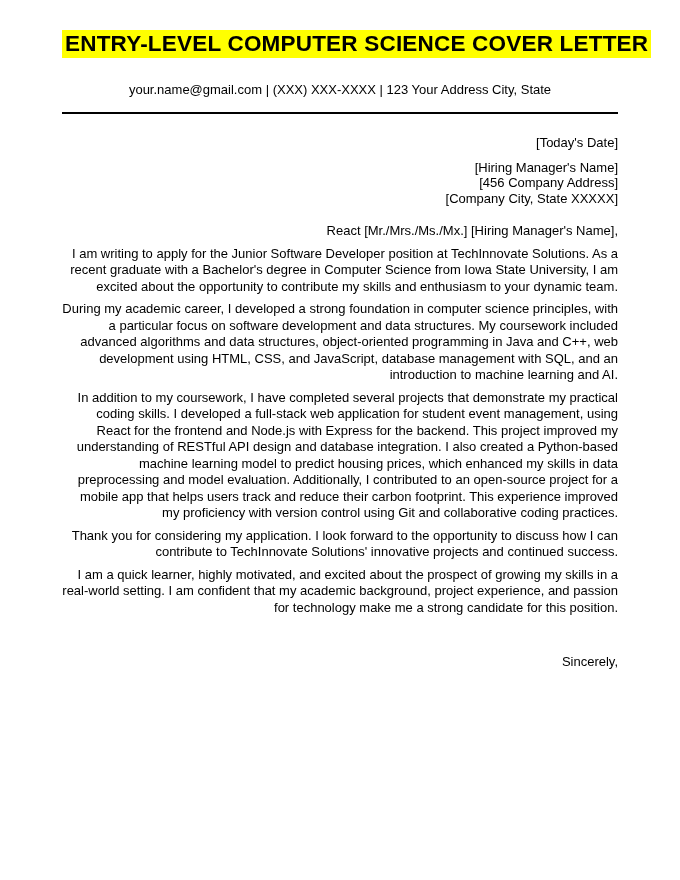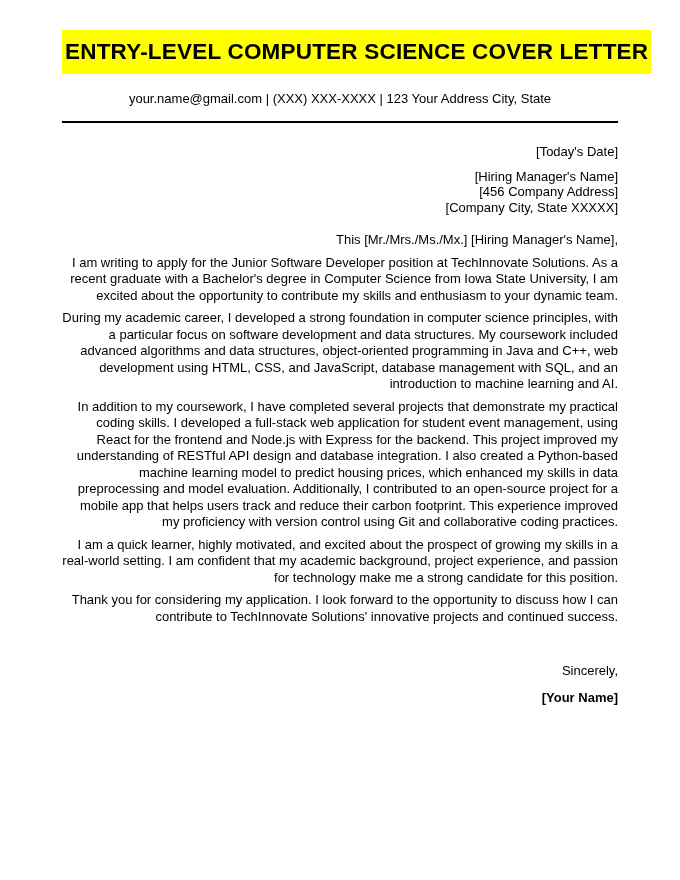--- a/index.html
+++ b/index.html
@@ -26,28 +26,28 @@
     text-align: center;
     margin-top: 30px;
   }
   .title {
     display: inline-block;
     background: #ffff00;
     font-size: 22.5px;
     font-weight: bold;
     letter-spacing: 0.2px;
     line-height: 28px;
-    padding: 8px 3px;
+    padding: 0 3px;
     white-space: nowrap;
   }
   .contact-line {
     text-align: center;
     font-size: 13px;
     line-height: 16px;
-    margin-top: 17px;
+    margin-top: 24px;
   }
   .rule {
     border: none;
     border-top: 2px solid #000000;
     margin: 14px 0 0 0;
     width: 100%;
   }
   .letter {
     font-size: 13px;
     line-height: 16.5px;
@@ -91,27 +91,26 @@
     <div class="letter">
 
       <div class="date-line">[Today's Date]</div>
 
       <div class="recipient-block">
         <div>[Hiring Manager's Name]</div>
         <div>[456 Company Address]</div>
         <div>[Company City, State XXXXX]</div>
       </div>
 
-      <div class="salutation">This [Mr./Mrs./Ms./Mx.] [Hiring Manager's Name],</div>
+      <div class="salutation">React [Mr./Mrs./Ms./Mx.] [Hiring Manager's Name],</div>
 
       <div class="para">I am writing to apply for the Junior Software Developer position at TechInnovate Solutions. As a recent graduate with a Bachelor's degree in Computer Science from Iowa State University, I am excited about the opportunity to contribute my skills and enthusiasm to your dynamic team.</div>
       <div class="para">During my academic career, I developed a strong foundation in computer science principles, with a particular focus on software development and data structures. My coursework included advanced algorithms and data structures, object-oriented programming in Java and C++, web development using HTML, CSS, and JavaScript, database management with SQL, and an introduction to machine learning and AI.</div>
       <div class="para">In addition to my coursework, I have completed several projects that demonstrate my practical coding skills. I developed a full-stack web application for student event management, using React for the frontend and Node.js with Express for the backend. This project improved my understanding of RESTful API design and database integration. I also created a Python-based machine learning model to predict housing prices, which enhanced my skills in data preprocessing and model evaluation. Additionally, I contributed to an open-source project for a mobile app that helps users track and reduce their carbon footprint. This experience improved my proficiency with version control using Git and collaborative coding practices.</div>
+      <div class="para">Thank you for considering my application. I look forward to the opportunity to discuss how I can contribute to TechInnovate Solutions' innovative projects and continued success.</div>
       <div class="para">I am a quick learner, highly motivated, and excited about the prospect of growing my skills in a real-world setting. I am confident that my academic background, project experience, and passion for technology make me a strong candidate for this position.</div>
-      <div class="para">Thank you for considering my application. I look forward to the opportunity to discuss how I can contribute to TechInnovate Solutions' innovative projects and continued success.</div>
 
       <div class="closing">Sincerely,</div>
 
-      <div class="signature">[Your Name]</div>
 
     </div>
   </div>
 </div>
 
 </body></html>

